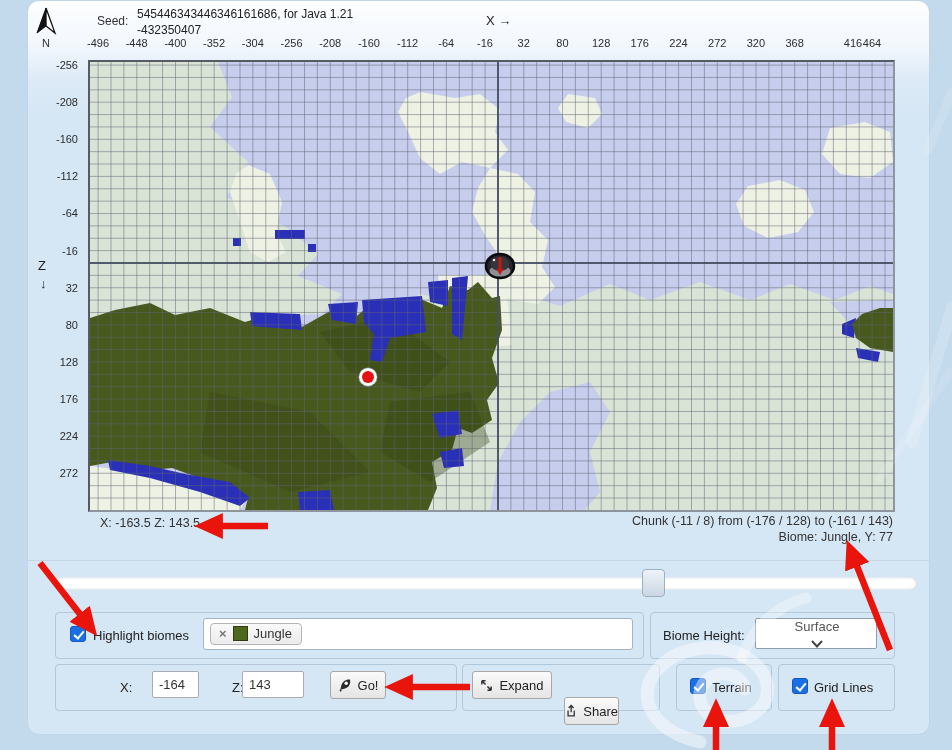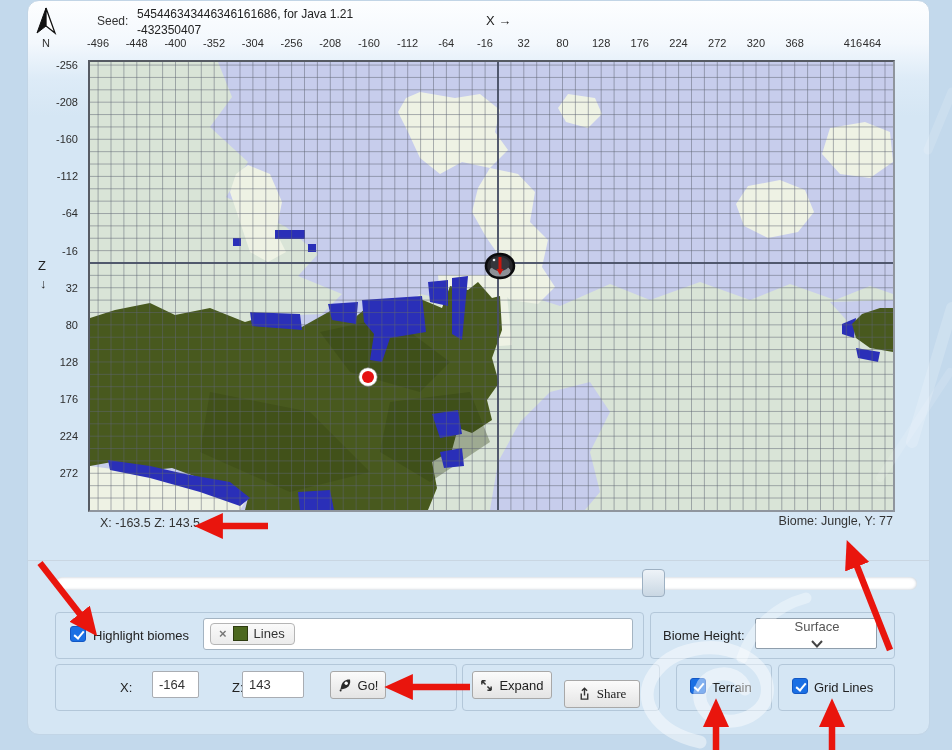--- a/index.html
+++ b/index.html
@@ -241,37 +241,38 @@
         </g>
         <g transform="translate(278,315)">
           <circle cx="0" cy="0" r="9.2" fill="#fff" stroke="#8a8a8a" stroke-width="0.6"></circle>
           <circle cx="0" cy="0" r="6" fill="#e51212"></circle>
         </g>
       </svg>
   </div>
 
   <div class="abs z2 status" style="left:100px;top:516px;">X: -163.5  Z: 143.5</div>
   <div class="abs z2 status status-right" style="right:59px;top:513px;">
+    <div>Chunk (-11 / 8) from (-176 / 128) to (-161 / 143)</div>
     <div>Biome: Jungle, Y: 77</div>
   </div>
 
   <div class="abs z2 divider"></div>
 
   <div class="abs slider-track">
     <div class="slider-thumb" id="sliderthumb" style="left: 587px;"></div>
   </div>
 
   <div class="abs cbox" style="left:55px;top:612px;width:587px;height:45px;"></div>
   <div class="abs cb" style="left: 70px; top: 626px; visibility: visible;"></div>
   <div class="abs z2 lbl" style="left:93px;top:628px;">Highlight biomes</div>
   <div class="abs taginput" style="left:203px;top:618px;width:430px;height:32px;">
     <span class="chip">
       <span class="chip-x">×</span>
       <span class="swatch" style="background: rgb(76, 104, 31);"></span>
-      <span>Lines</span>
+      <span>Jungle</span>
     </span>
   </div>
 
   <div class="abs cbox" style="left:650px;top:612px;width:243px;height:45px;"></div>
   <div class="abs z2 lbl" style="left:663px;top:628px;">Biome Height:</div>
   <div class="abs selectbox" style="left:755px;top:618px;width:122px;height:31px;flex-direction:column;">
     <span>Surface</span>
     <svg width="12" height="8" viewBox="0 0 12 8">
       <polyline points="1,1 6,6.5 11,1" fill="none" stroke="#444" stroke-width="2"></polyline>
     </svg>
@@ -292,21 +293,21 @@
   </div>
 
   <div class="abs cbox" style="left:462px;top:664px;width:196px;height:45px;"></div>
   <div class="abs btn" style="left:472px;top:671px;width:80px;height:28px;">
     <svg width="13" height="13" viewBox="0 0 14 14">
       <path d="M6,6 L2,2 M2,2 L2,6 M2,2 L6,2" stroke="#333" stroke-width="1.6" fill="none"></path>
       <path d="M8,8 L12,12 M12,12 L12,8 M12,12 L8,12" stroke="#333" stroke-width="1.6" fill="none"></path>
     </svg>
     <span>Expand</span>
   </div>
-  <div class="abs btn" style="left:564px;top:680px;width:76px;height:28px;font-family:Liberation Serif, serif;">
+  <div class="abs btn" style="left:564px;top:697px;width:55px;height:28px;">
     <svg width="13" height="14" viewBox="0 0 14 15">
       <path d="M3.5,7 L3.5,13 L10.5,13 L10.5,7" stroke="#333" stroke-width="1.5" fill="none"></path>
       <path d="M7,9 L7,1.5 M4.2,4 L7,1.2 L9.8,4" stroke="#333" stroke-width="1.5" fill="none"></path>
     </svg>
     <span>Share</span>
   </div>
 
   <div class="abs cbox" style="left:676px;top:664px;width:94px;height:45px;"></div>
   <div class="abs cb" style="left: 690px; top: 678px; visibility: visible;"></div>
   <div class="abs z2 lbl" style="left:712px;top:680px;">Terrain</div>

